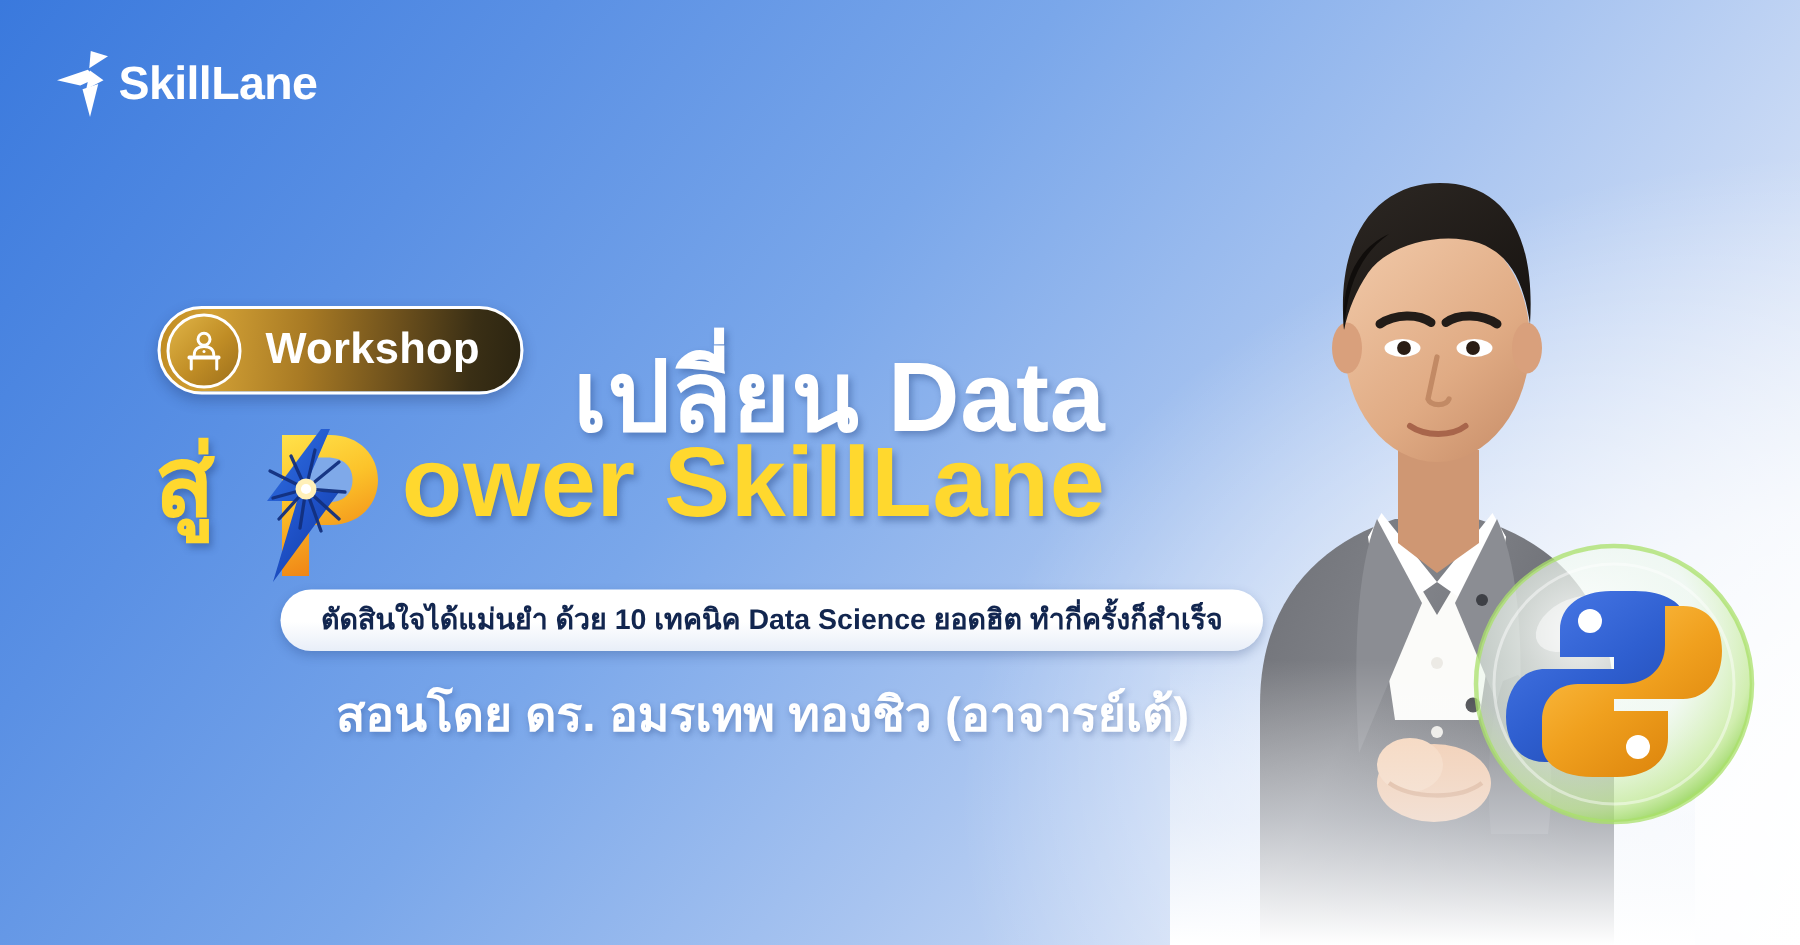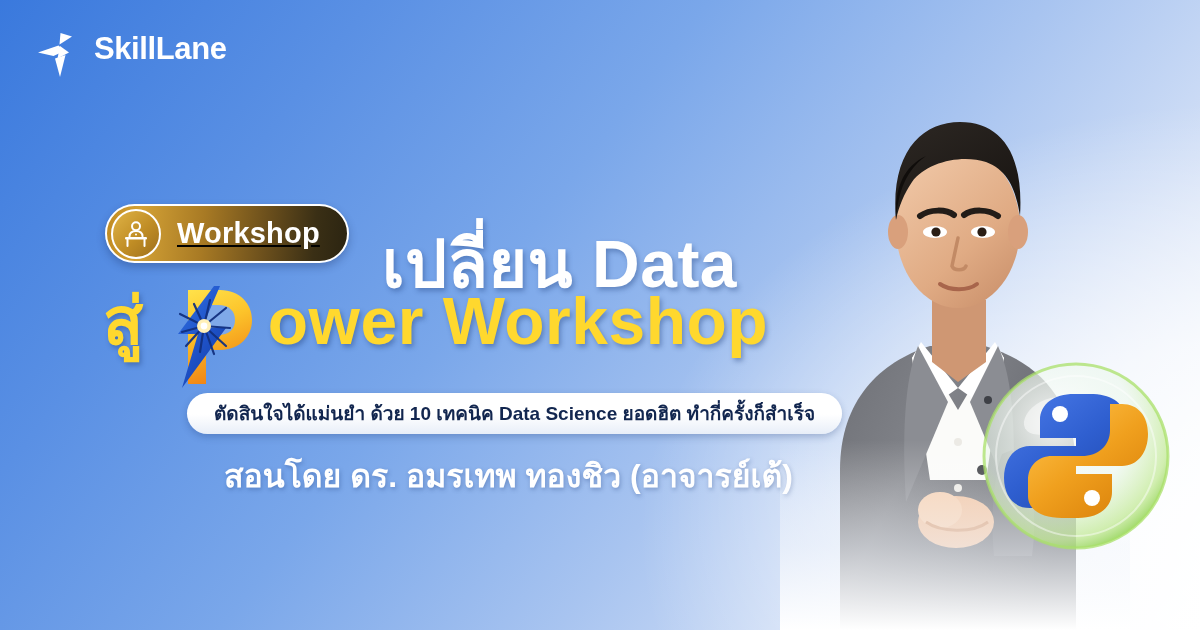--- a/index.html
+++ b/index.html
@@ -23,21 +23,21 @@
         #a8c4f0 62%,
         #d6e2f7 80%,
         #f3f7fd 93%,
         #ffffff 100%);
     overflow:hidden;
   }
 
   
   .logo {
     position:absolute; left:38px; top:33px;
-    display:flex; gap:16px;
+    display:flex; align-items:center; gap:1px;
     height:46px;
   }
   .logo-mark { width:40px; height:44px; display:block; flex:none; }
   .logo-word {
     color:#ffffff;
     font-size:31px;
     font-weight:600;
     letter-spacing:-0.4px;
     line-height:1;
     white-space:nowrap;
@@ -47,21 +47,20 @@
   
   .badge {
     position:absolute; left:105px; top:204px;
     height:59px; min-width:244px;
     border-radius:30px;
     background:linear-gradient(95deg,#c08b22 0%,#d3a135 14%,#a87a24 40%,#6b4f1c 66%,#3a2f15 86%,#2b2411 100%);
     border:2.5px solid #ffffff;
     box-shadow:0 4px 9px rgba(20,40,90,0.30);
     display:flex; align-items:center;
     padding:0 26px 0 4px;
-    text-decoration:underline;
   }
   .badge-icon-ring {
     width:50px; height:50px; flex:none;
     border-radius:50%;
     border:2.5px solid #ffffff;
     background:linear-gradient(135deg,#e0b447 0%,#c08d25 55%,#9d6f1c 100%);
     display:flex; align-items:center; justify-content:center;
     margin-right:16px;
   }
   .badge-icon-ring svg { display:block; }
@@ -211,21 +210,21 @@
             <line x1="44" y1="42" x2="66" y2="24"></line>
             <line x1="44" y1="42" x2="50" y2="16"></line>
             <line x1="44" y1="42" x2="34" y2="20"></line>
           </g>
           <circle cx="44" cy="42" r="7" fill="#fff0b8"></circle>
           <circle cx="44" cy="42" r="3.4" fill="#ffffff"></circle>
         </g>
       </svg>
     </span>
 
-    <span class="hl2-post">ower Workshop</span>
+    <span class="hl2-post">ower SkillLane</span>
   </div>
 
   <div class="subtitle-pill">
     <span class="subtitle-text">ตัดสินใจได้แม่นยำ ด้วย 10 เทคนิค Data Science ยอดฮิต ทำกี่ครั้งก็สำเร็จ</span>
   </div>
 
   <div class="instructor">สอนโดย ดร. อมรเทพ ทองชิว (อาจารย์เต้)</div>
 
   <div class="photo">
     <svg width="350" height="560" viewBox="0 0 350 560">

